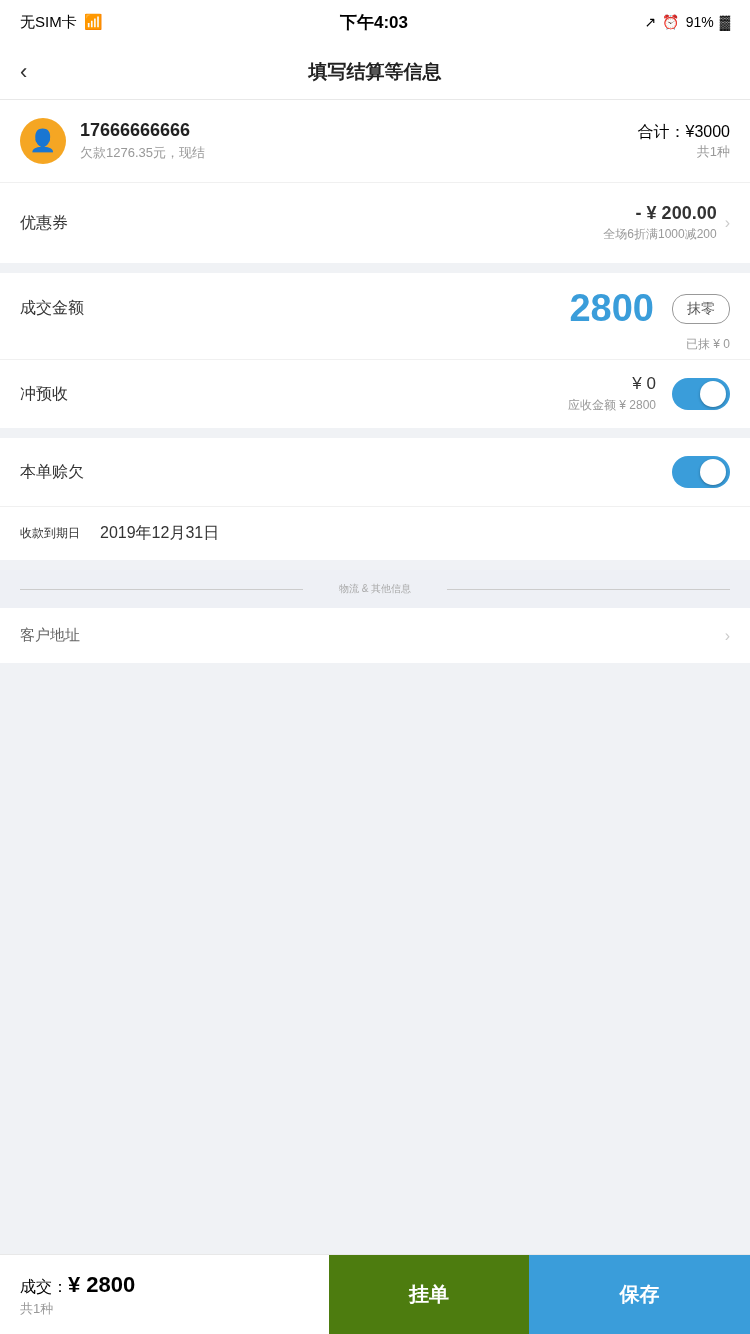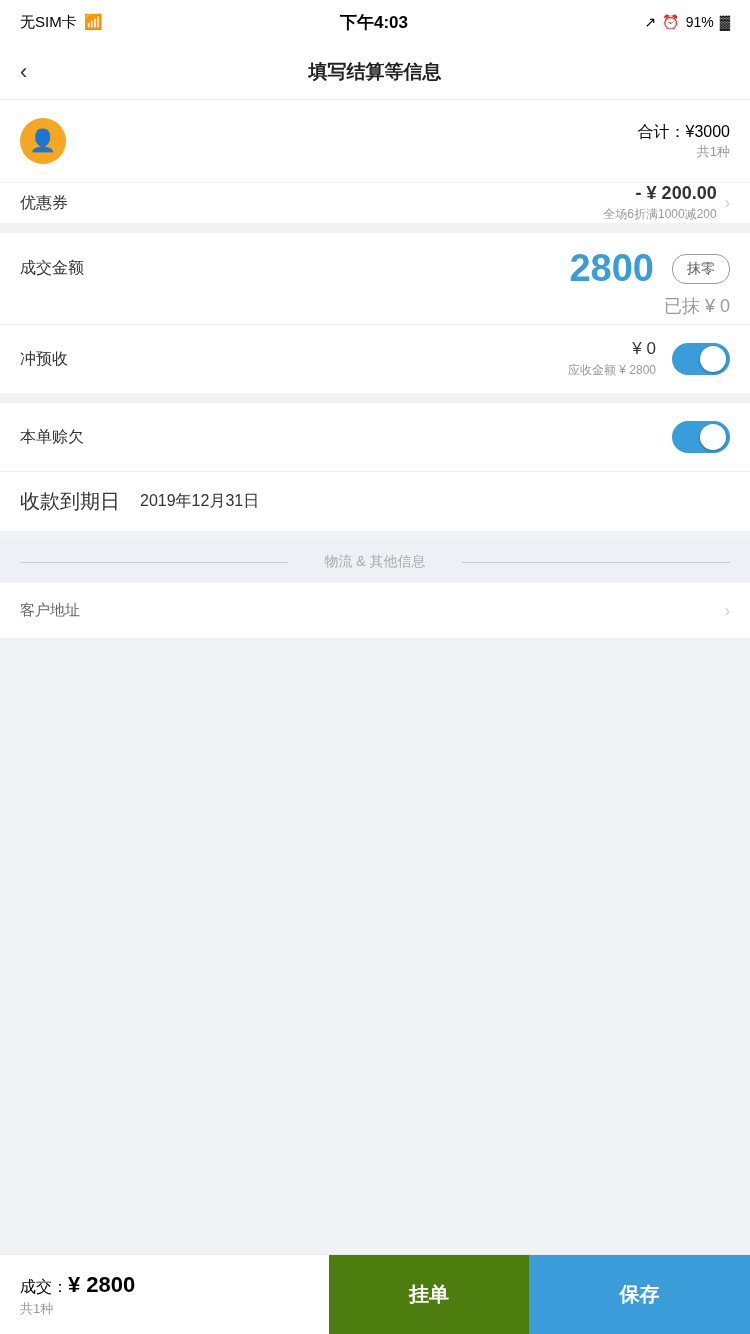--- a/index.html
+++ b/index.html
@@ -85,41 +85,41 @@
     .user-info .phone { font-size: 18px; font-weight: 600; color: #222; }
     .user-info .debt { font-size: 13px; color: #999; margin-top: 3px; }
     .user-right { text-align: right; }
     .user-right .total-count { font-size: 13px; color: #999; }
 
     
     .coupon-row {
       display: flex;
       align-items: center;
       justify-content: space-between;
-      padding: 0 20px;
+      padding: 20px 20px;
       border-top: 1px solid #f0f0f0;
     }
     .coupon-label { font-size: 16px; color: #333; }
     .coupon-right { display: flex; align-items: center; gap: 8px; }
     .coupon-discount { font-size: 18px; font-weight: 600; color: #333; text-align: right; }
     .coupon-desc { font-size: 12px; color: #999; text-align: left; margin-top: 2px; }
     .chevron-icon { color: #ccc; font-size: 16px; }
     .amount-label { font-size: 16px; color: #333; }
     .amount-right { display: flex; align-items: center; gap: 18px; }
     .amount-value { font-size: 38px; font-weight: 700; color: #3a9dda; }
     .round-btn {
       border: 1px solid #999;
       border-radius: 14px;
       padding: 5px 14px;
       font-size: 14px;
       color: #555;
       background: #fff;
       cursor: pointer;
     }
-    .amount-sub { font-size: 18px; color: #999; text-align: right; margin-top: 2px; }
+    .amount-sub { font-size: 12px; color: #999; text-align: right; margin-top: 2px; }
 
     
     .prepay-row {
       display: flex;
       align-items: center;
       justify-content: space-between;
       padding: 14px 20px;
       border-top: 1px solid #f0f0f0;
       gap: 48px;
     }
@@ -163,36 +163,36 @@
     .debit-label { font-size: 16px; color: #333; }
 
     
     .due-row {
       display: flex;
       align-items: center;
       padding: 16px 20px;
       background: #fff;
       border-top: 1px solid #f0f0f0;
     }
-    .due-label { font-size: 20px; color: #333; margin-right: 20px; }
+    .due-label { font-size: 12px; color: #333; margin-right: 20px; }
     .due-value { font-size: 16px; color: #333; }
 
     
     .logistics-divider {
       background: #eef0f5;
       padding: 12px 0;
       text-align: center;
       display: flex;
       align-items: center;
       justify-content: center;
       gap: 16px;
       margin: 10px 0 0 0;
     }
     .logistics-line { flex: 1; height: 1px; background: #ccc; margin: 0 20px; }
-    .logistics-text { font-size: 14px; color: #aaa; white-space: nowrap; }
+    .logistics-text { font-size: 10px; color: #aaa; white-space: nowrap; }
 
     
     .address-row {
       display: flex;
       align-items: center;
       justify-content: space-between;
       padding: 18px 20px;
       background: #fff;
     }
     .address-label { font-size: 15px; color: #666; min-width: 70px; }
@@ -265,20 +265,24 @@
   <div class="nav-back">‹</div>
   <div class="nav-title">填写结算等信息</div>
 </div>
 
 <div class="content">
 
   <div class="card">
     <div class="user-row">
       <div class="user-left">
         <div class="avatar">👤</div>
+        <div class="user-info">
+          <div class="phone">17666666666</div>
+          <div class="debt">欠款1276.35元，现结</div>
+        </div>
       </div>
       <div class="user-right">
         <div>
           <span>合计：</span><span>¥3000</span>
         </div>
         <div class="total-count">共1种</div>
       </div>
     </div>
 
     <div class="coupon-row">

